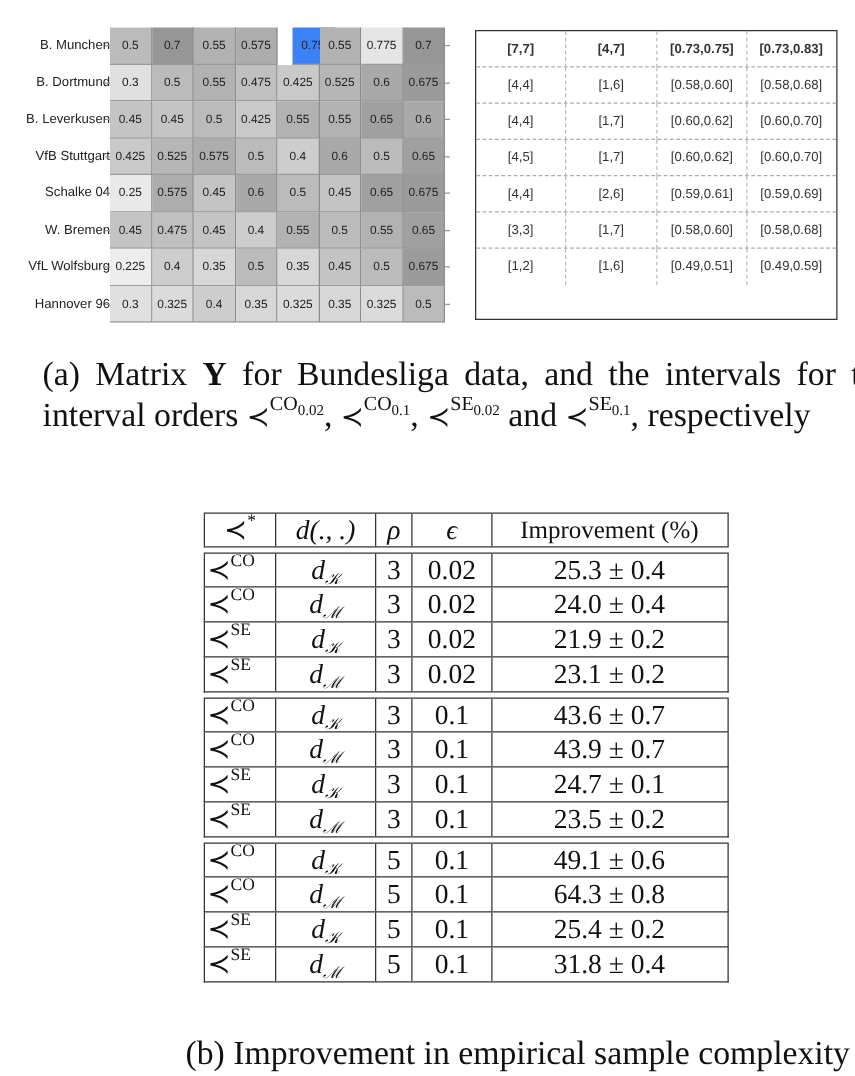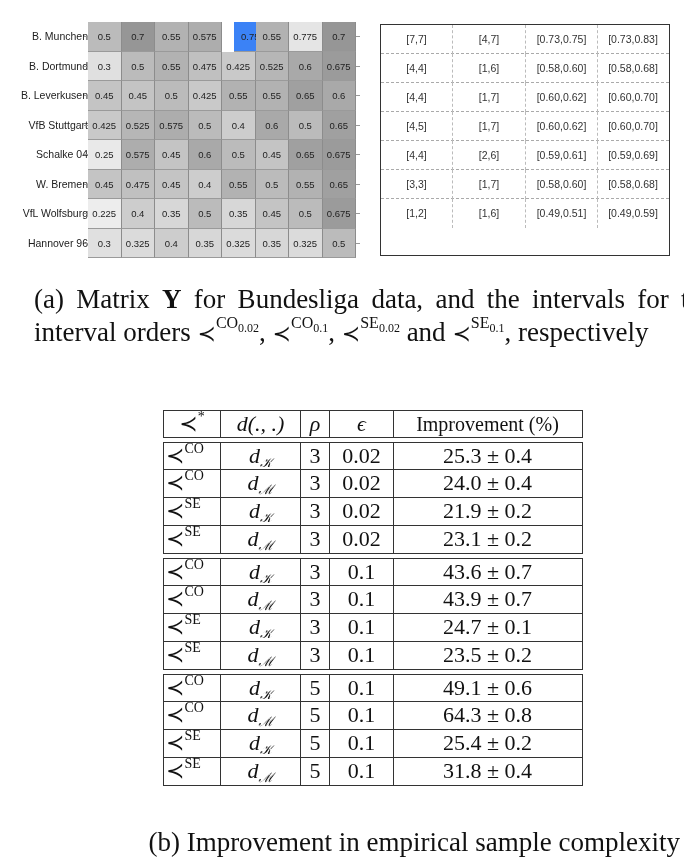--- a/index.html
+++ b/index.html
@@ -141,21 +141,21 @@
       <div class="hm-cell" style="left: 155px; background: rgb(205, 205, 205);">0.4</div>
       <div class="hm-cell" style="left: 188.5px; background: rgb(215, 215, 215);">0.35</div>
       <div class="hm-cell" style="left: 222px; background: rgb(219, 219, 219);">0.325</div>
       <div class="hm-cell" style="left: 255.5px; background: rgb(215, 215, 215);">0.35</div>
       <div class="hm-cell" style="left: 289px; background: rgb(219, 219, 219);">0.325</div>
       <div class="hm-cell" style="left: 322.5px; background: rgb(187, 187, 187);">0.5</div>
     </div>
   </div>
 
 <div class="interval-table" id="interval-table">
-    <div class="it-row" style="top: 0px;">
+    <div class="it-row" style="top: 0px; font-weight: bold;">
       <div class="it-cell c0">[7,7]</div>
       <div class="it-cell c1">[4,7]</div>
       <div class="it-cell c2">[0.73,0.75]</div>
       <div class="it-cell c3">[0.73,0.83]</div>
     </div>
     <div class="it-row" style="top: 29px;">
       <div class="it-cell c0">[4,4]</div>
       <div class="it-cell c1">[1,6]</div>
       <div class="it-cell c2">[0.58,0.60]</div>
       <div class="it-cell c3">[0.58,0.68]</div>

